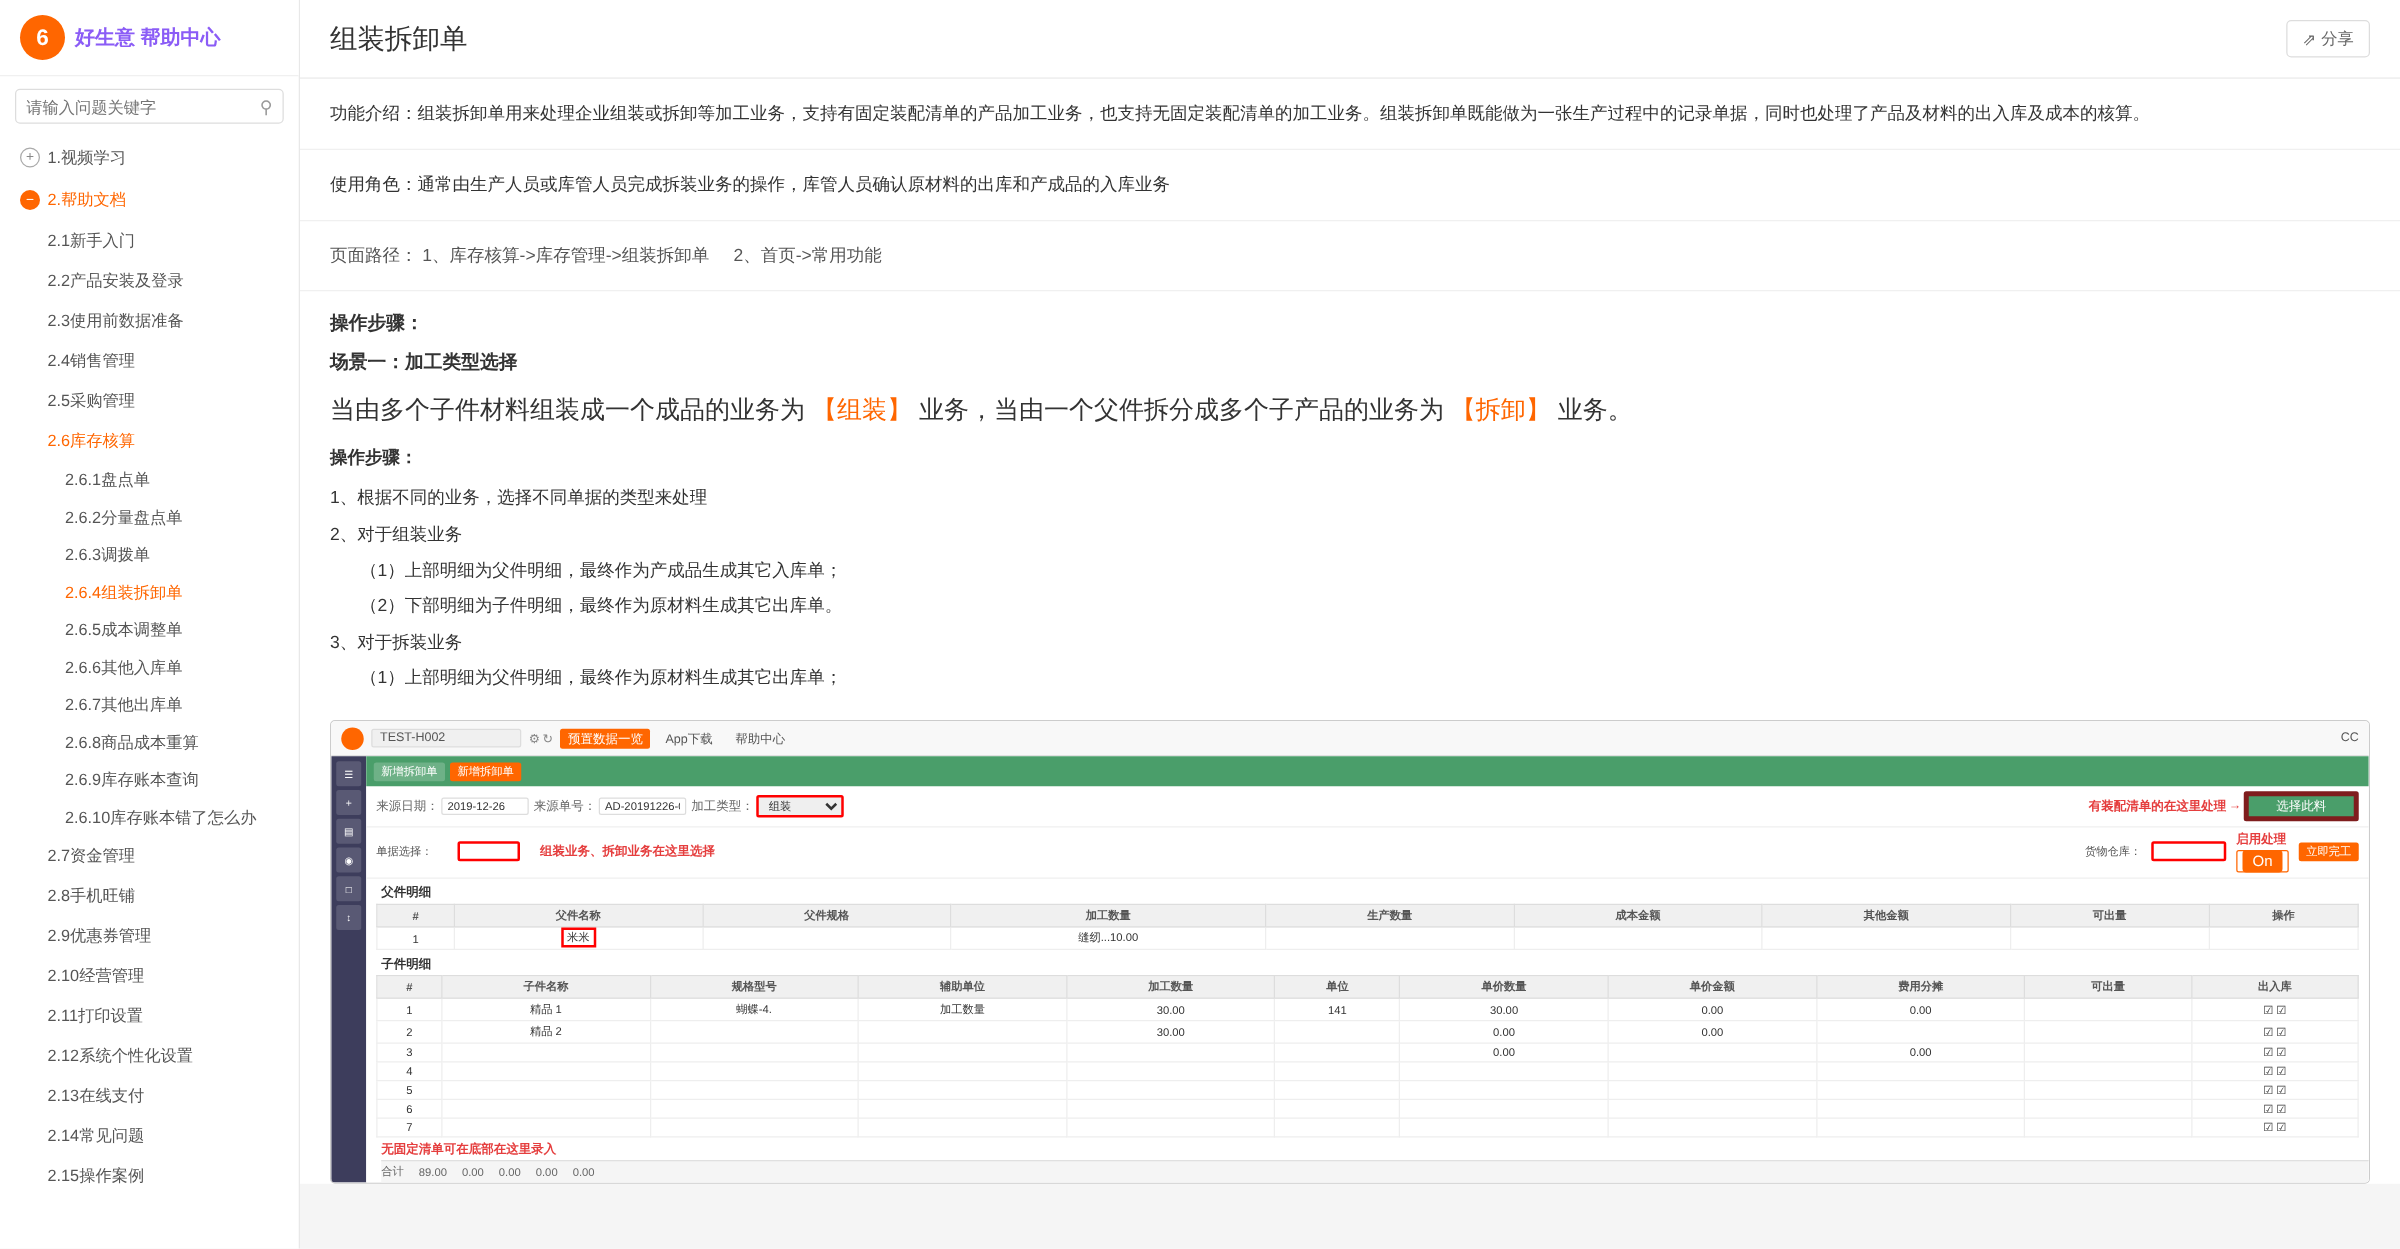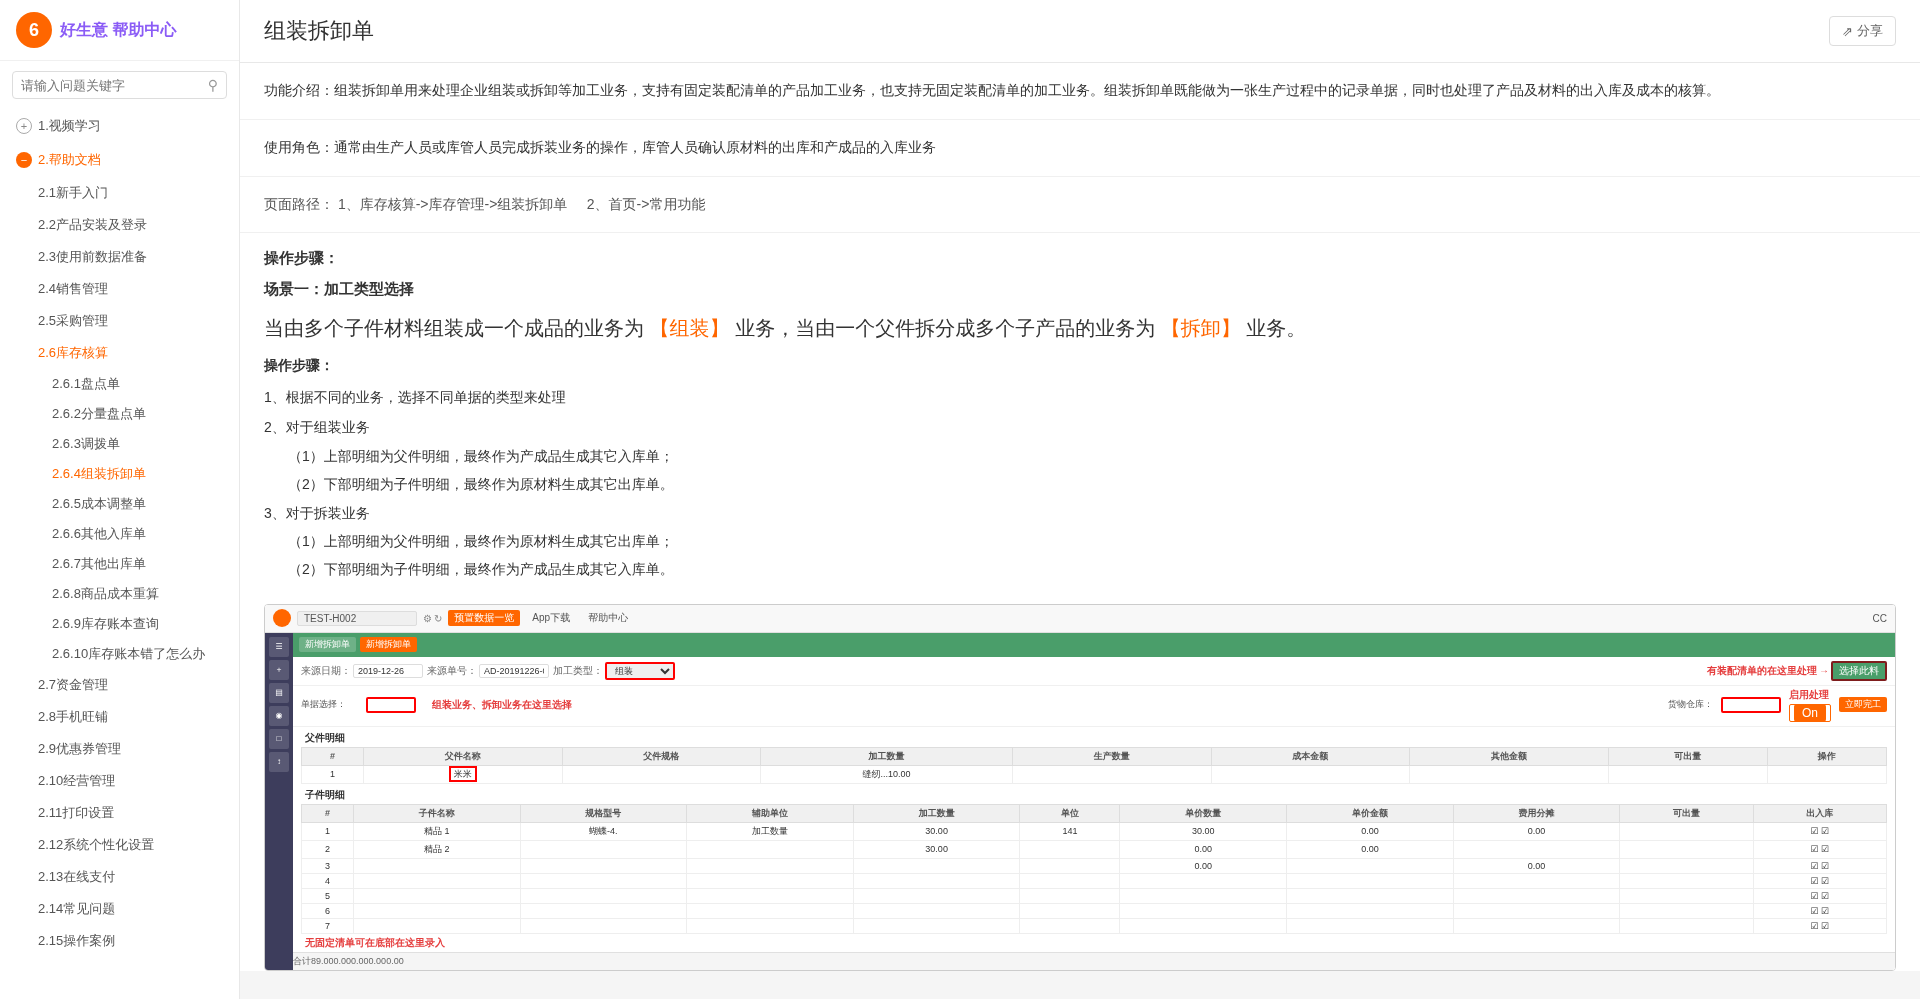--- a/index.html
+++ b/index.html
@@ -336,20 +336,22 @@
     }
     .ms-status-bar {
       background: #f5f5f5;
       border-top: 1px solid #e0e0e0;
       height: 18px;
       display: flex;
       align-items: center;
       padding: 0 0;
       font-size: 9px;
       color: #666;
+      gap: 12px;
+      margin-left: 12px;
     }
 
     .on-badge {
       background: #ff6600;
       color: white;
       border-radius: 3px;
       padding: 2px 8px;
       font-size: 12px;
       font-weight: 500;
     }
@@ -449,21 +451,20 @@
       </div>
 
       <div class="ops-steps">操作步骤：</div>
       <div class="step-list">
         <div class="step">1、根据不同的业务，选择不同单据的类型来处理</div>
         <div class="step">2、对于组装业务</div>
         <div class="sub-step">（1）上部明细为父件明细，最终作为产成品生成其它入库单；</div>
         <div class="sub-step">（2）下部明细为子件明细，最终作为原材料生成其它出库单。</div>
         <div class="step">3、对于拆装业务</div>
         <div class="sub-step">（1）上部明细为父件明细，最终作为原材料生成其它出库单；</div>
-        <div class="sub-step">（2）下部明细为子件明细，最终作为产成品生成其它入库单。</div>
       </div>
 
       <div class="sc-outer">
         <div class="sc-img-wrapper">
           <div class="mock-screenshot">
 
             <div class="ms-header">
               <div class="ms-logo"></div>
               <div style="width:120px;background:#f0f0f0;border:1px solid #ddd;border-radius:2px;padding:1px 6px;font-size:10px;color:#555;">TEST-H002</div>
               <div style="display:flex;align-items:center;gap:2px;">
@@ -511,21 +512,21 @@
                       <span class="ms-form-label">加工类型：</span>
                       <select class="ms-form-input red-b">
                         <option>组装</option>
                         <option>拆卸</option>
                       </select>
                     </div>
 
                     <div style="flex:1;display:flex;align-items:center;justify-content:flex-end;gap:4px;font-family:Liberation Mono, monospace;">
                       <span style="color:#e53e3e;font-size:10px;font-weight:bold;">有装配清单的在这里处理</span>
                       <span style="color:#e53e3e;font-size:10px;">→</span>
-                      <div style="background:#4a9e6a;color:white;border-radius:2px;padding:1px 6px;font-size:10px;border:2px solid #7f1d1d;">选择此料</div>
+                      <div style="background:#4a9e6a;color:white;border-radius:2px;padding:1px 22px;font-size:10px;border:4px solid #7f1d1d;">选择此料</div>
                     </div>
                   </div>
 
                   <div style="padding:2px 8px 4px;display:flex;align-items:center;gap:8px;border-bottom:1px solid #f0f0f0;position:relative;">
                     <div style="display:flex;align-items:center;gap:20px;">
                       <span style="font-size:9px;color:#555;">单据选择：</span>
                       <input class="ms-form-input" style="width: 50px; border: 2px solid red;" type="text" value="" readonly="">
                     </div>
 
                     <div style="color:#e53e3e;font-size:10px;font-weight:bold;margin-left:8px;">组装业务、拆卸业务在这里选择</div>

